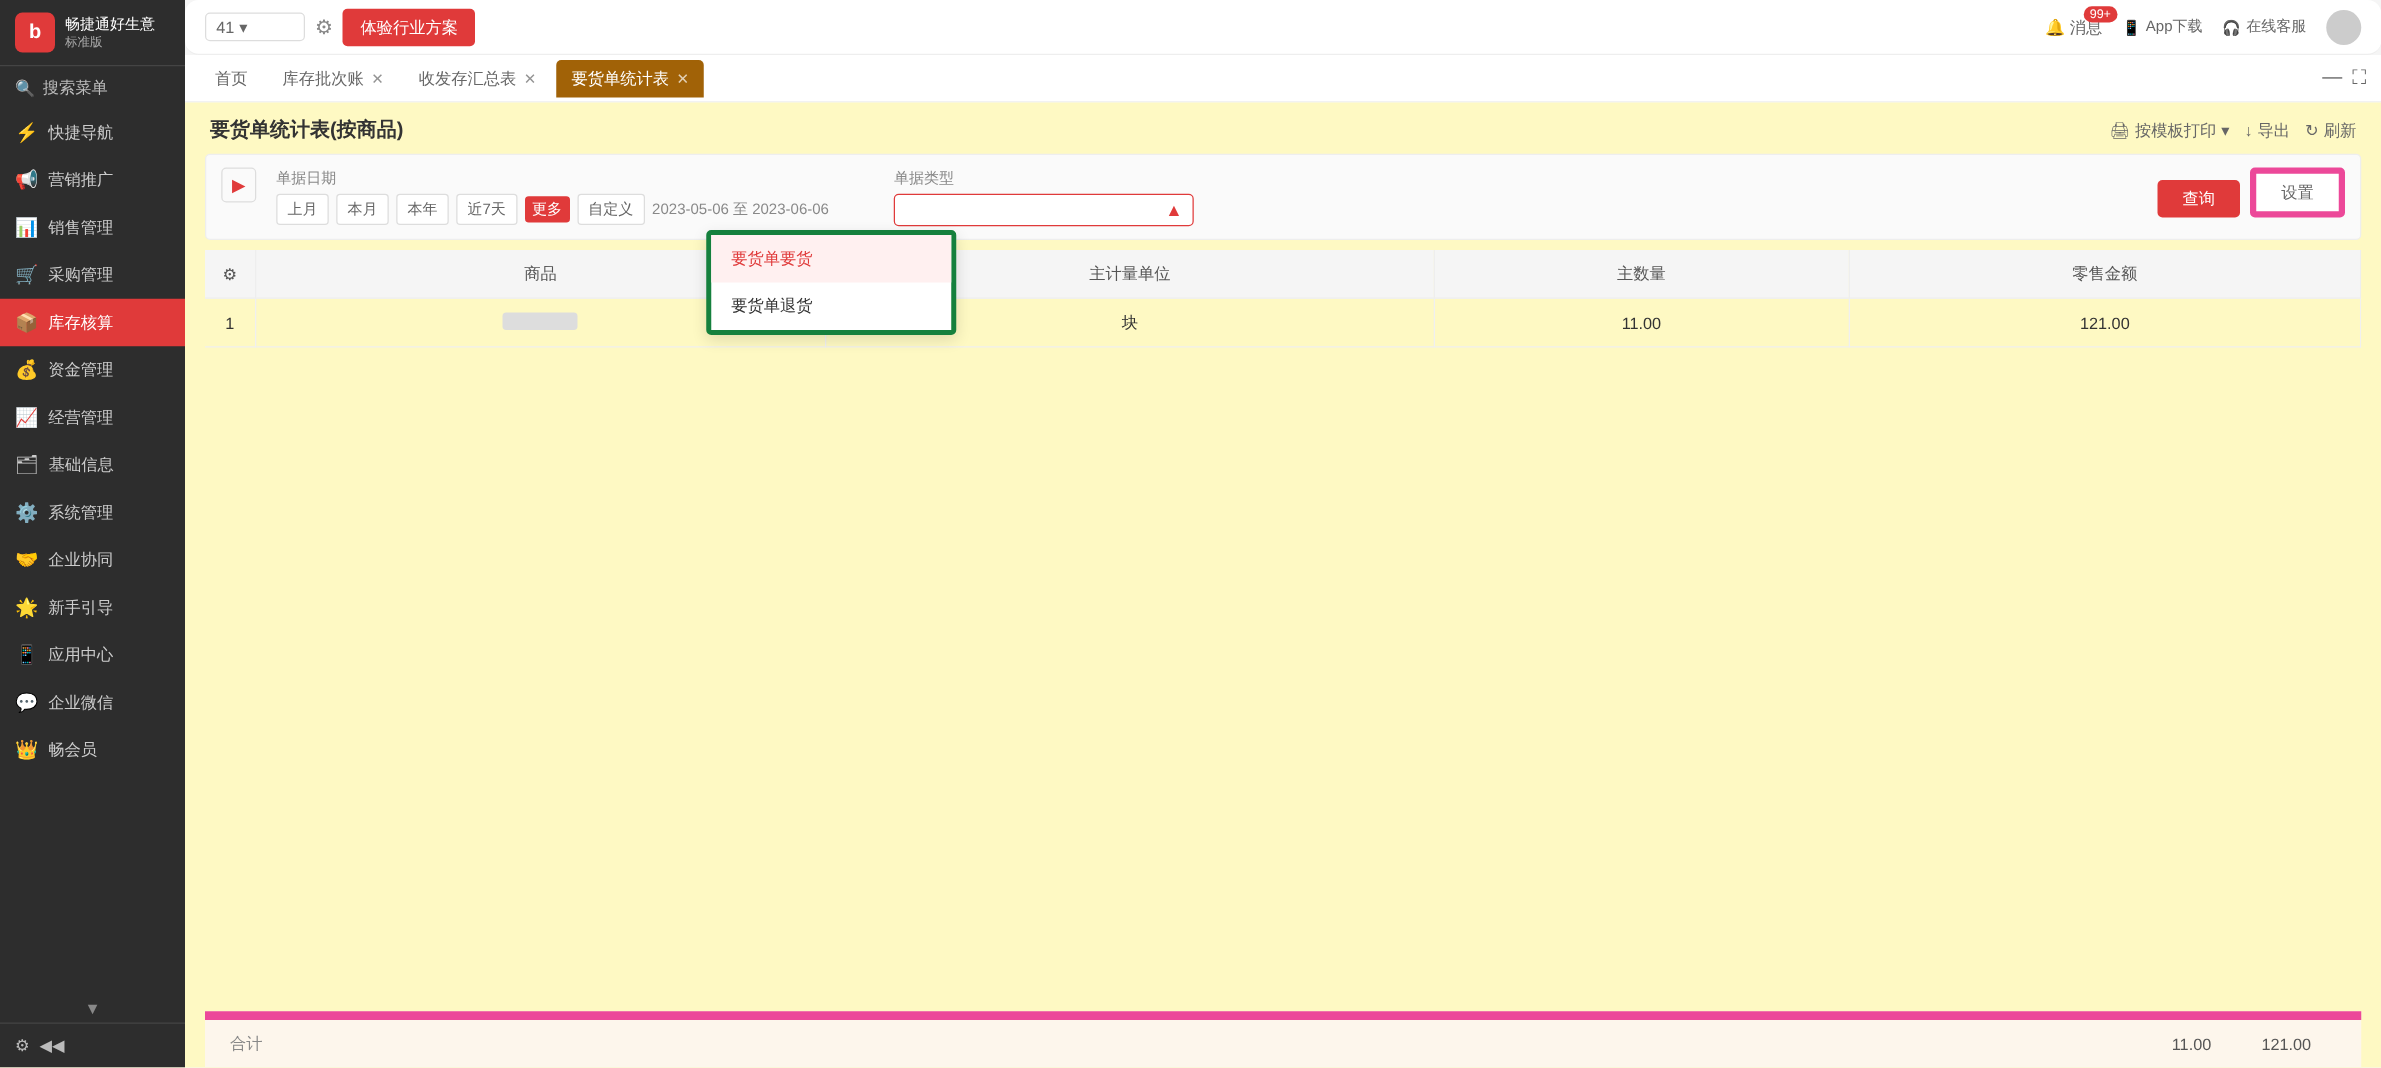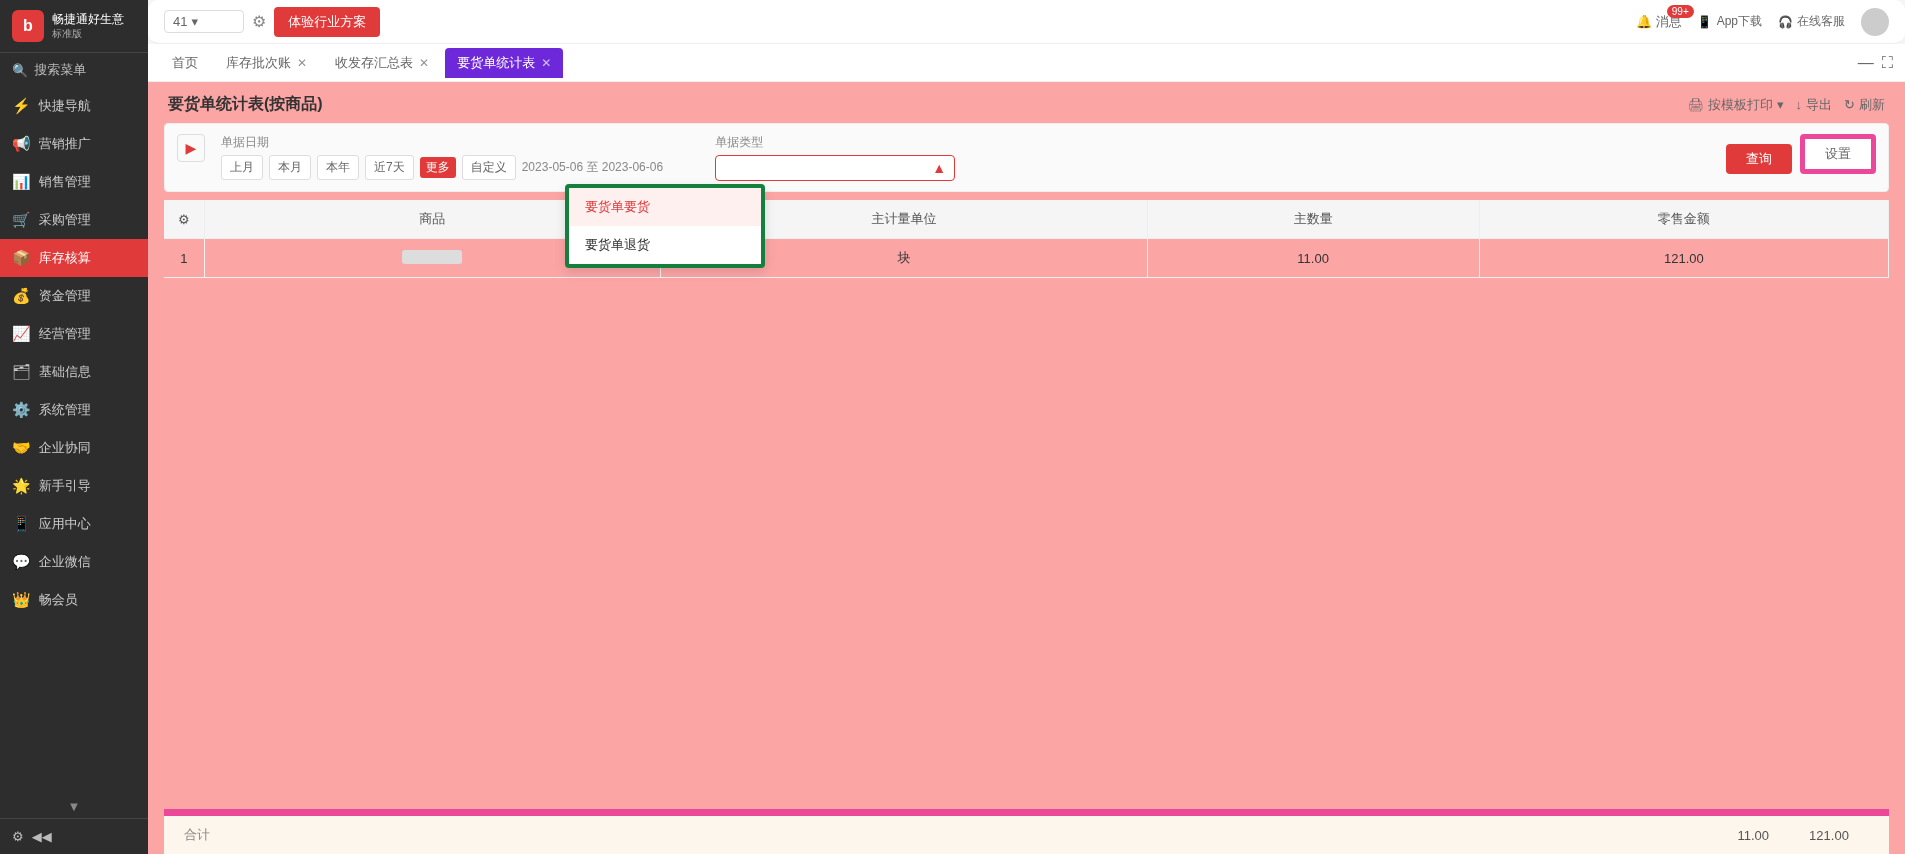--- a/index.html
+++ b/index.html
@@ -146,29 +146,29 @@
       display: flex;
       align-items: center;
       padding: 6px 12px;
       border-radius: 4px 4px 0 0;
       cursor: pointer;
       gap: 6px;
       font-size: 13px;
       color: #666;
       white-space: nowrap;
     }
-    .tab.active { background: #6d28d9; color: #fff; }
+    .tab.active { background: #a16207; color: #fff; }
     .tab-close { cursor: pointer; font-size: 12px; opacity: 0.7; }
     .tabs-actions { margin-left: auto; display: flex; gap: 8px; }
     .tabs-action-btn { cursor: pointer; color: #666; font-size: 16px; }
 
     
     .page-content {
       flex: 1;
-      background: #fca5a5;
+      background: #fef9c3;
       overflow: auto;
       display: flex;
       flex-direction: column;
     }
 
     
     .page-header {
       display: flex;
       align-items: center;
       justify-content: space-between;

